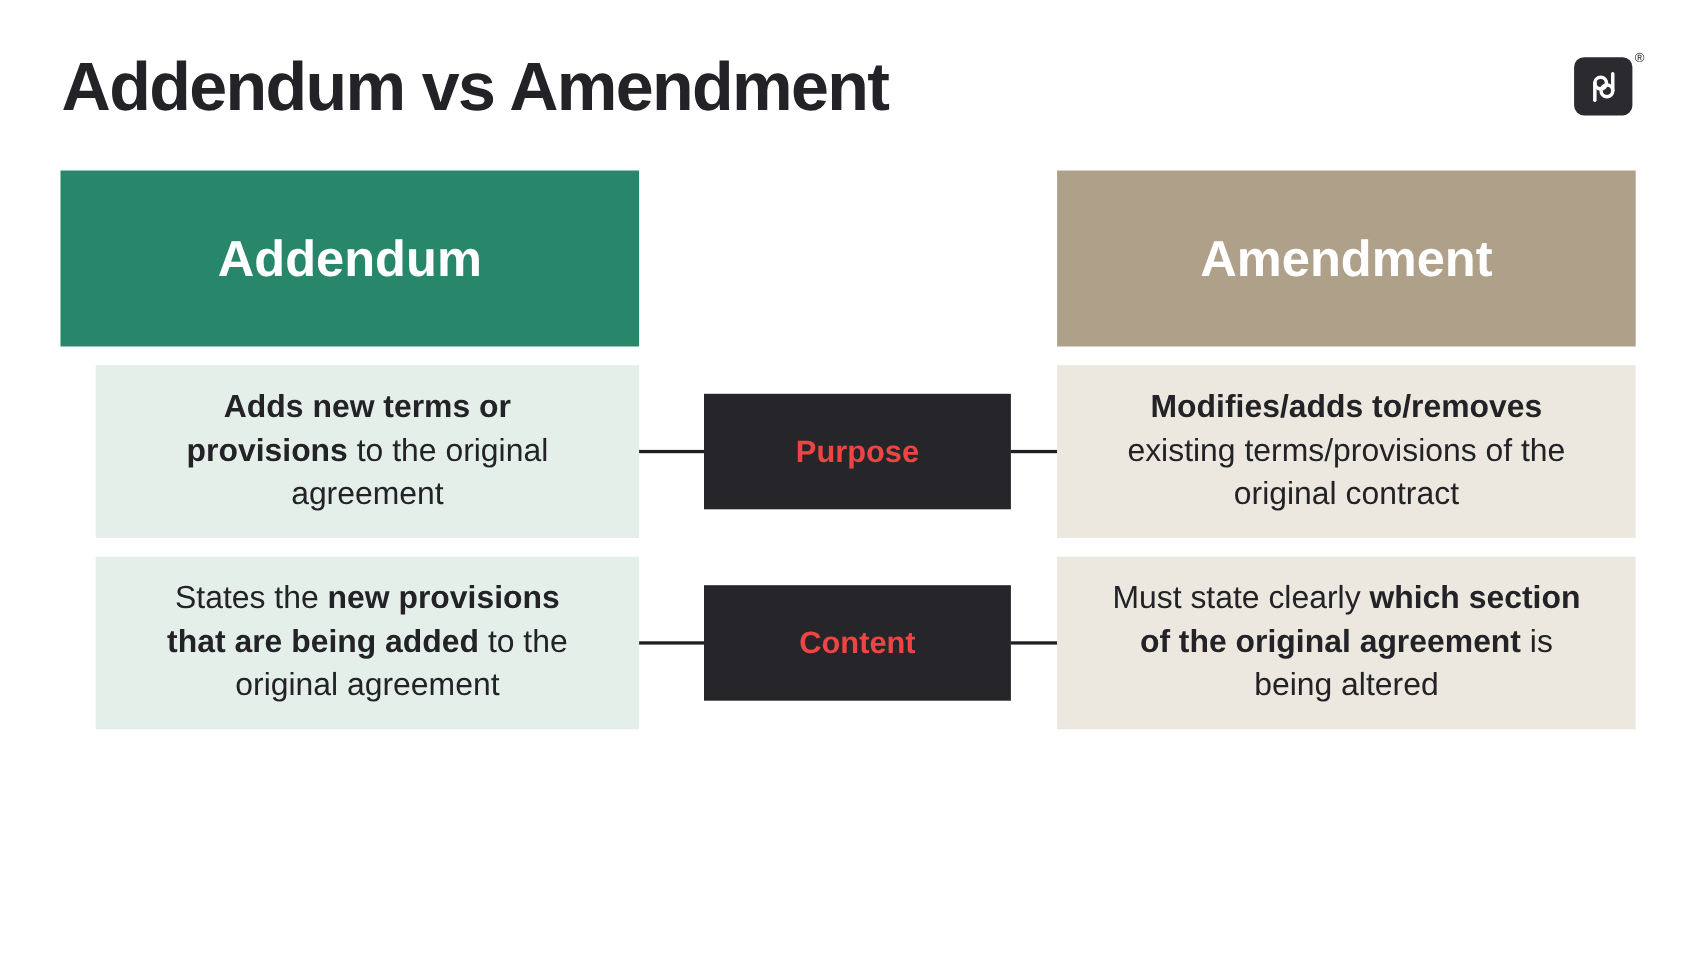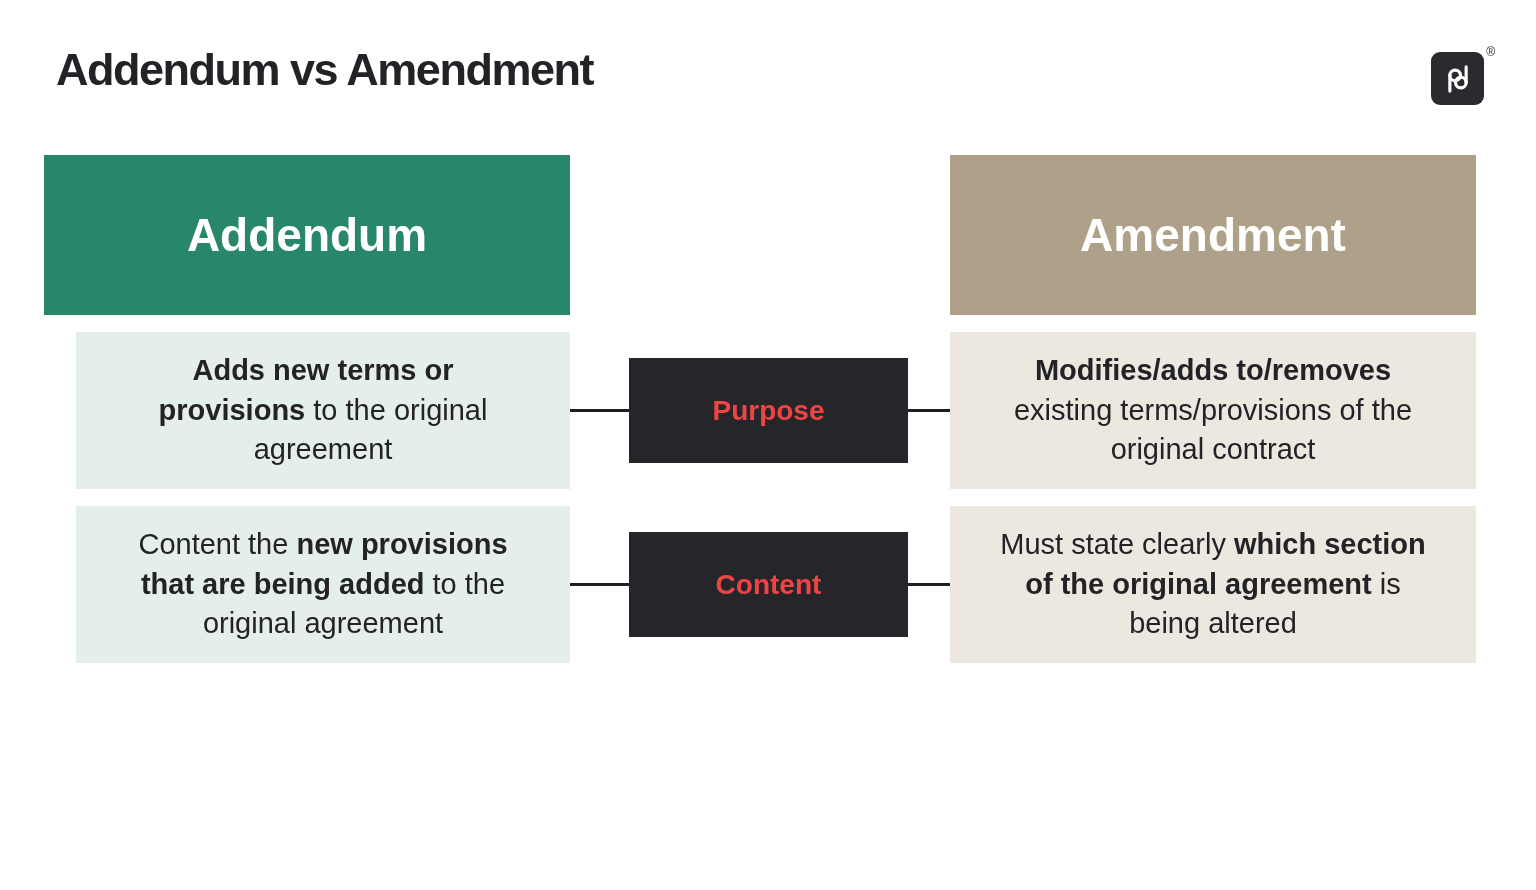--- a/index.html
+++ b/index.html
@@ -12,21 +12,21 @@
     position: relative;
     width: 1536px;
     height: 890px;
     background: var(--background, #ffffff);
     overflow: hidden;
   }
   .page-title {
     position: absolute;
     left: 56px;
     top: 44px;
-    font-size: 45px;
+    font-size: 62px;
     font-weight: bold;
     letter-spacing: -1.5px;
     color: var(--text, #232327);
     white-space: nowrap;
   }
   .logo-wrap {
     position: absolute;
     left: 1431px;
     top: 52px;
     width: 53px;
@@ -44,21 +44,21 @@
   .logo-box svg { width: 34px; height: 34px; }
   .logo-r {
     position: absolute;
     top: -7px;
     right: -11px;
     font-size: 12px;
     color: #2a2a2f;
   }
   .board {
     position: absolute;
-    left: 44px;
+    left: 55px;
     top: 155px;
     width: 1176px;
     display: grid;
     grid-template-columns: 526px 380px 526px;
     grid-template-rows: 160px 157px 157px 157px;
     row-gap: 17px;
   }
   .col-header {
     display: flex;
     align-items: center;
@@ -136,21 +136,21 @@
       <span class="connector left"></span>
       <div class="label-box">Purpose</div>
       <span class="connector right"></span>
     </div>
     <div class="cell amendment">
       <p><span></span><strong>Modifies/adds to/removes</strong><span> existing terms/provisions of the original contract</span></p>
     </div>
 
 
     <div class="cell addendum">
-      <p><span>Content the </span><strong>new provisions that are being added</strong><span> to the original agreement</span></p>
+      <p><span>States the </span><strong>new provisions that are being added</strong><span> to the original agreement</span></p>
     </div>
     <div class="mid">
       <span class="connector left"></span>
       <div class="label-box">Content</div>
       <span class="connector right"></span>
     </div>
     <div class="cell amendment">
       <p><span>Must state clearly </span><strong>which section of the original agreement</strong><span> is being altered</span></p>
     </div>
 

